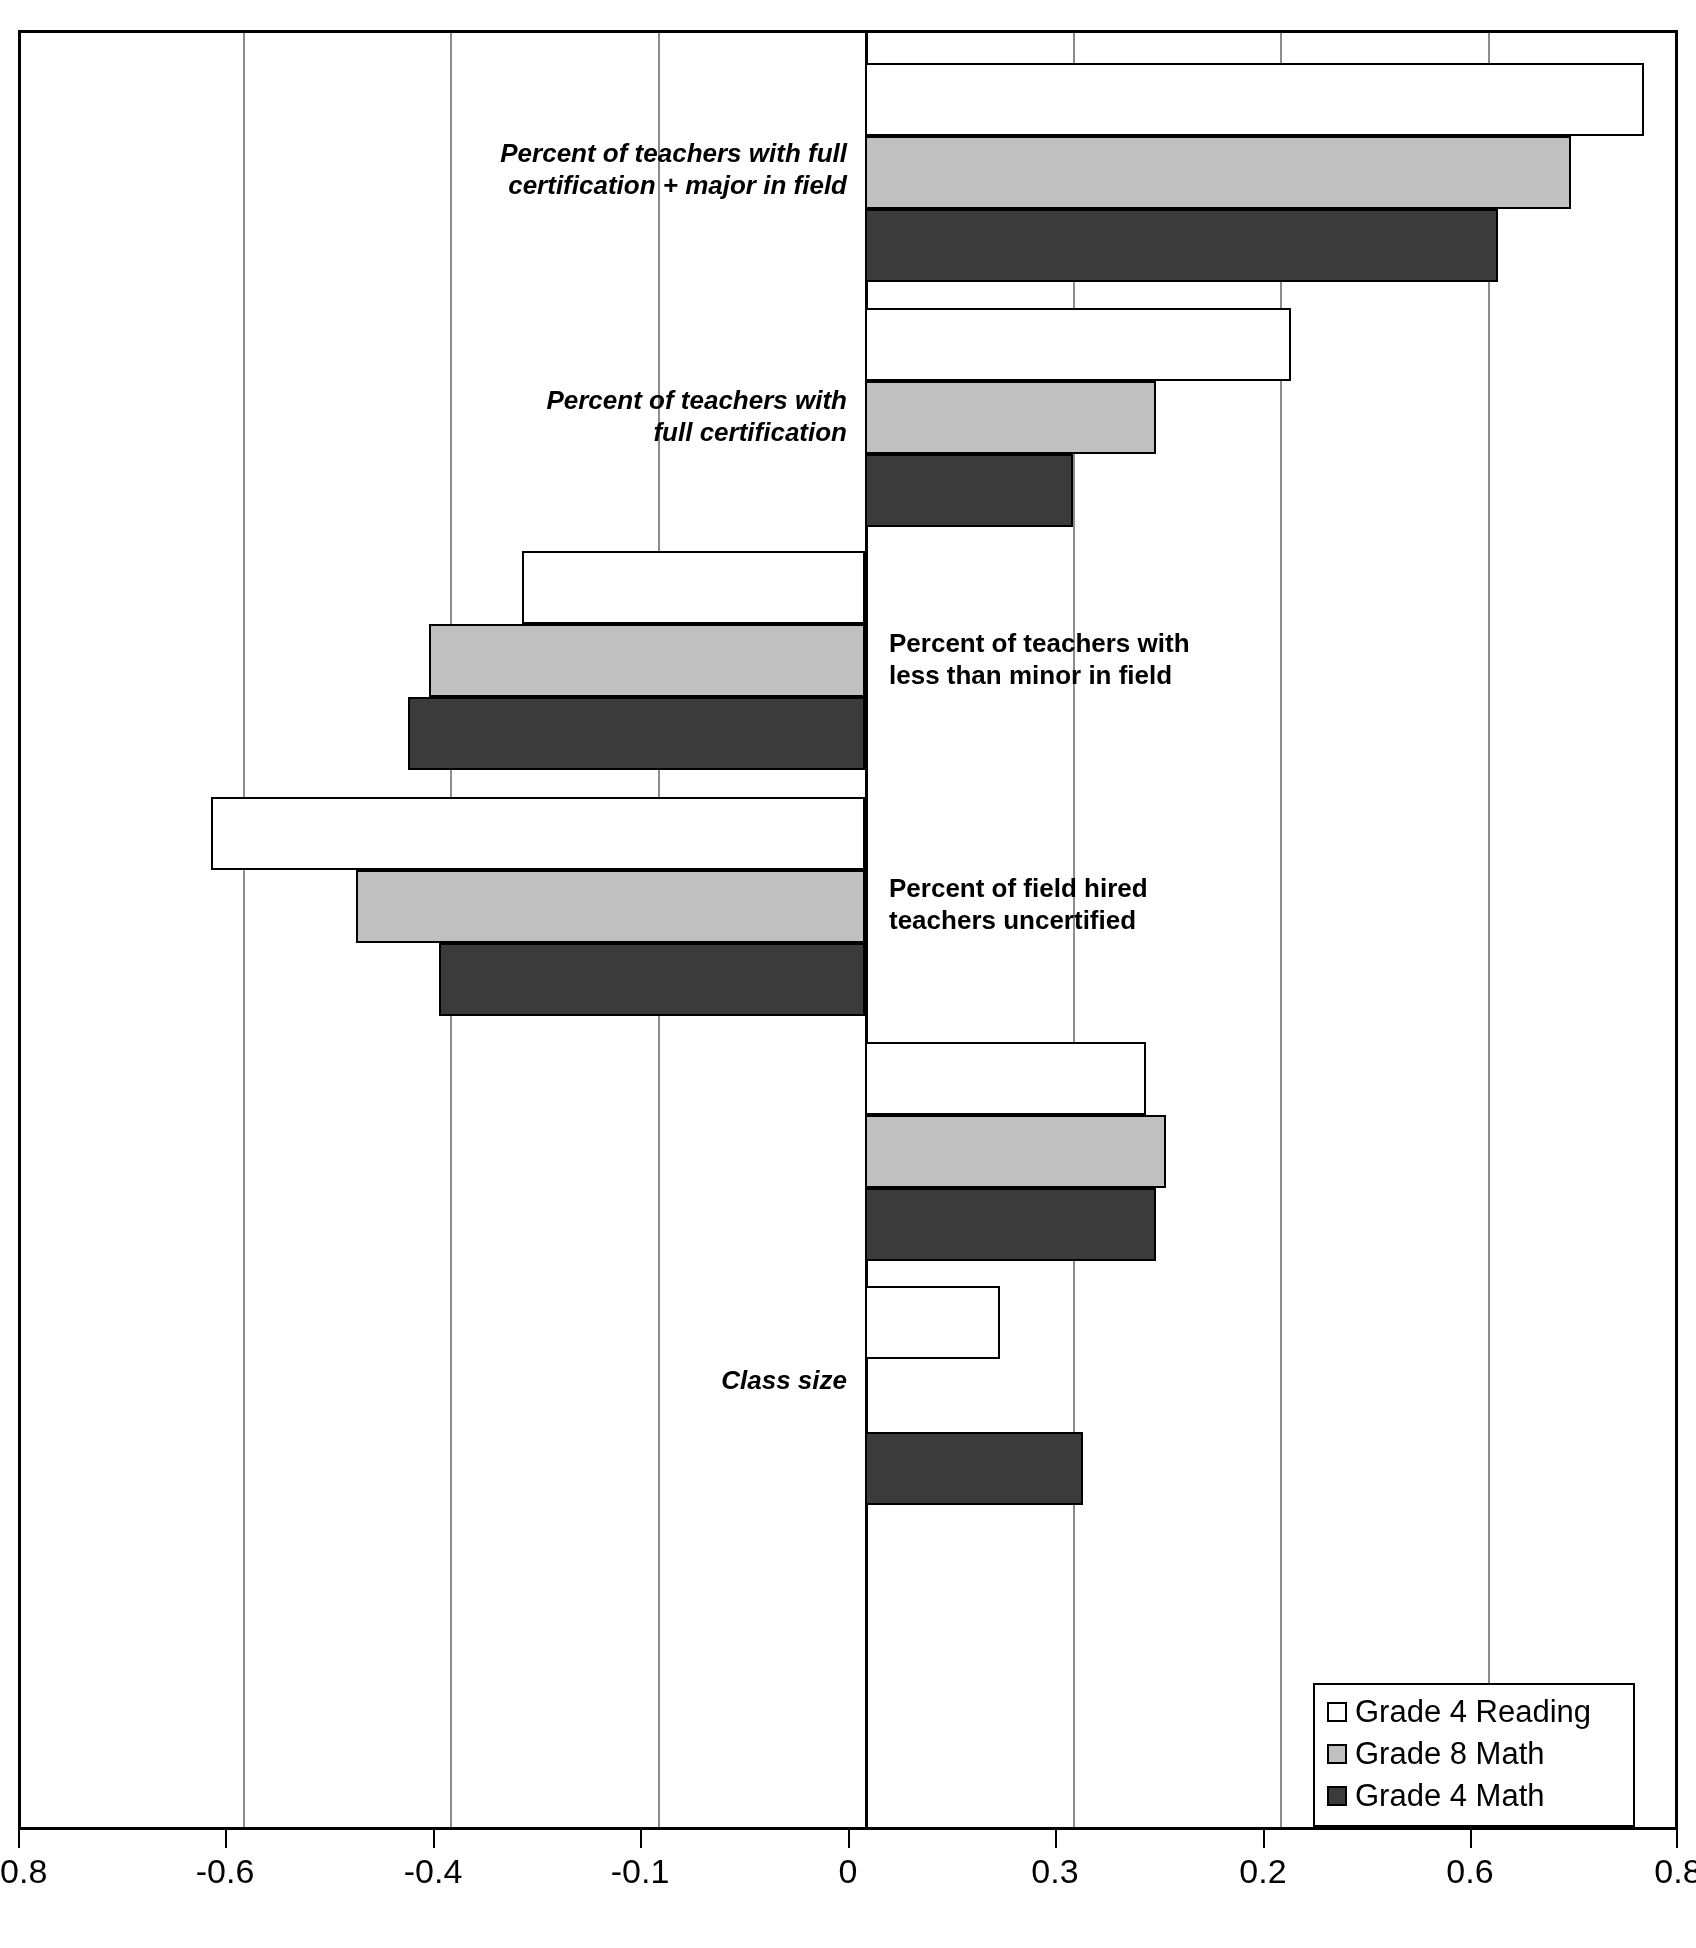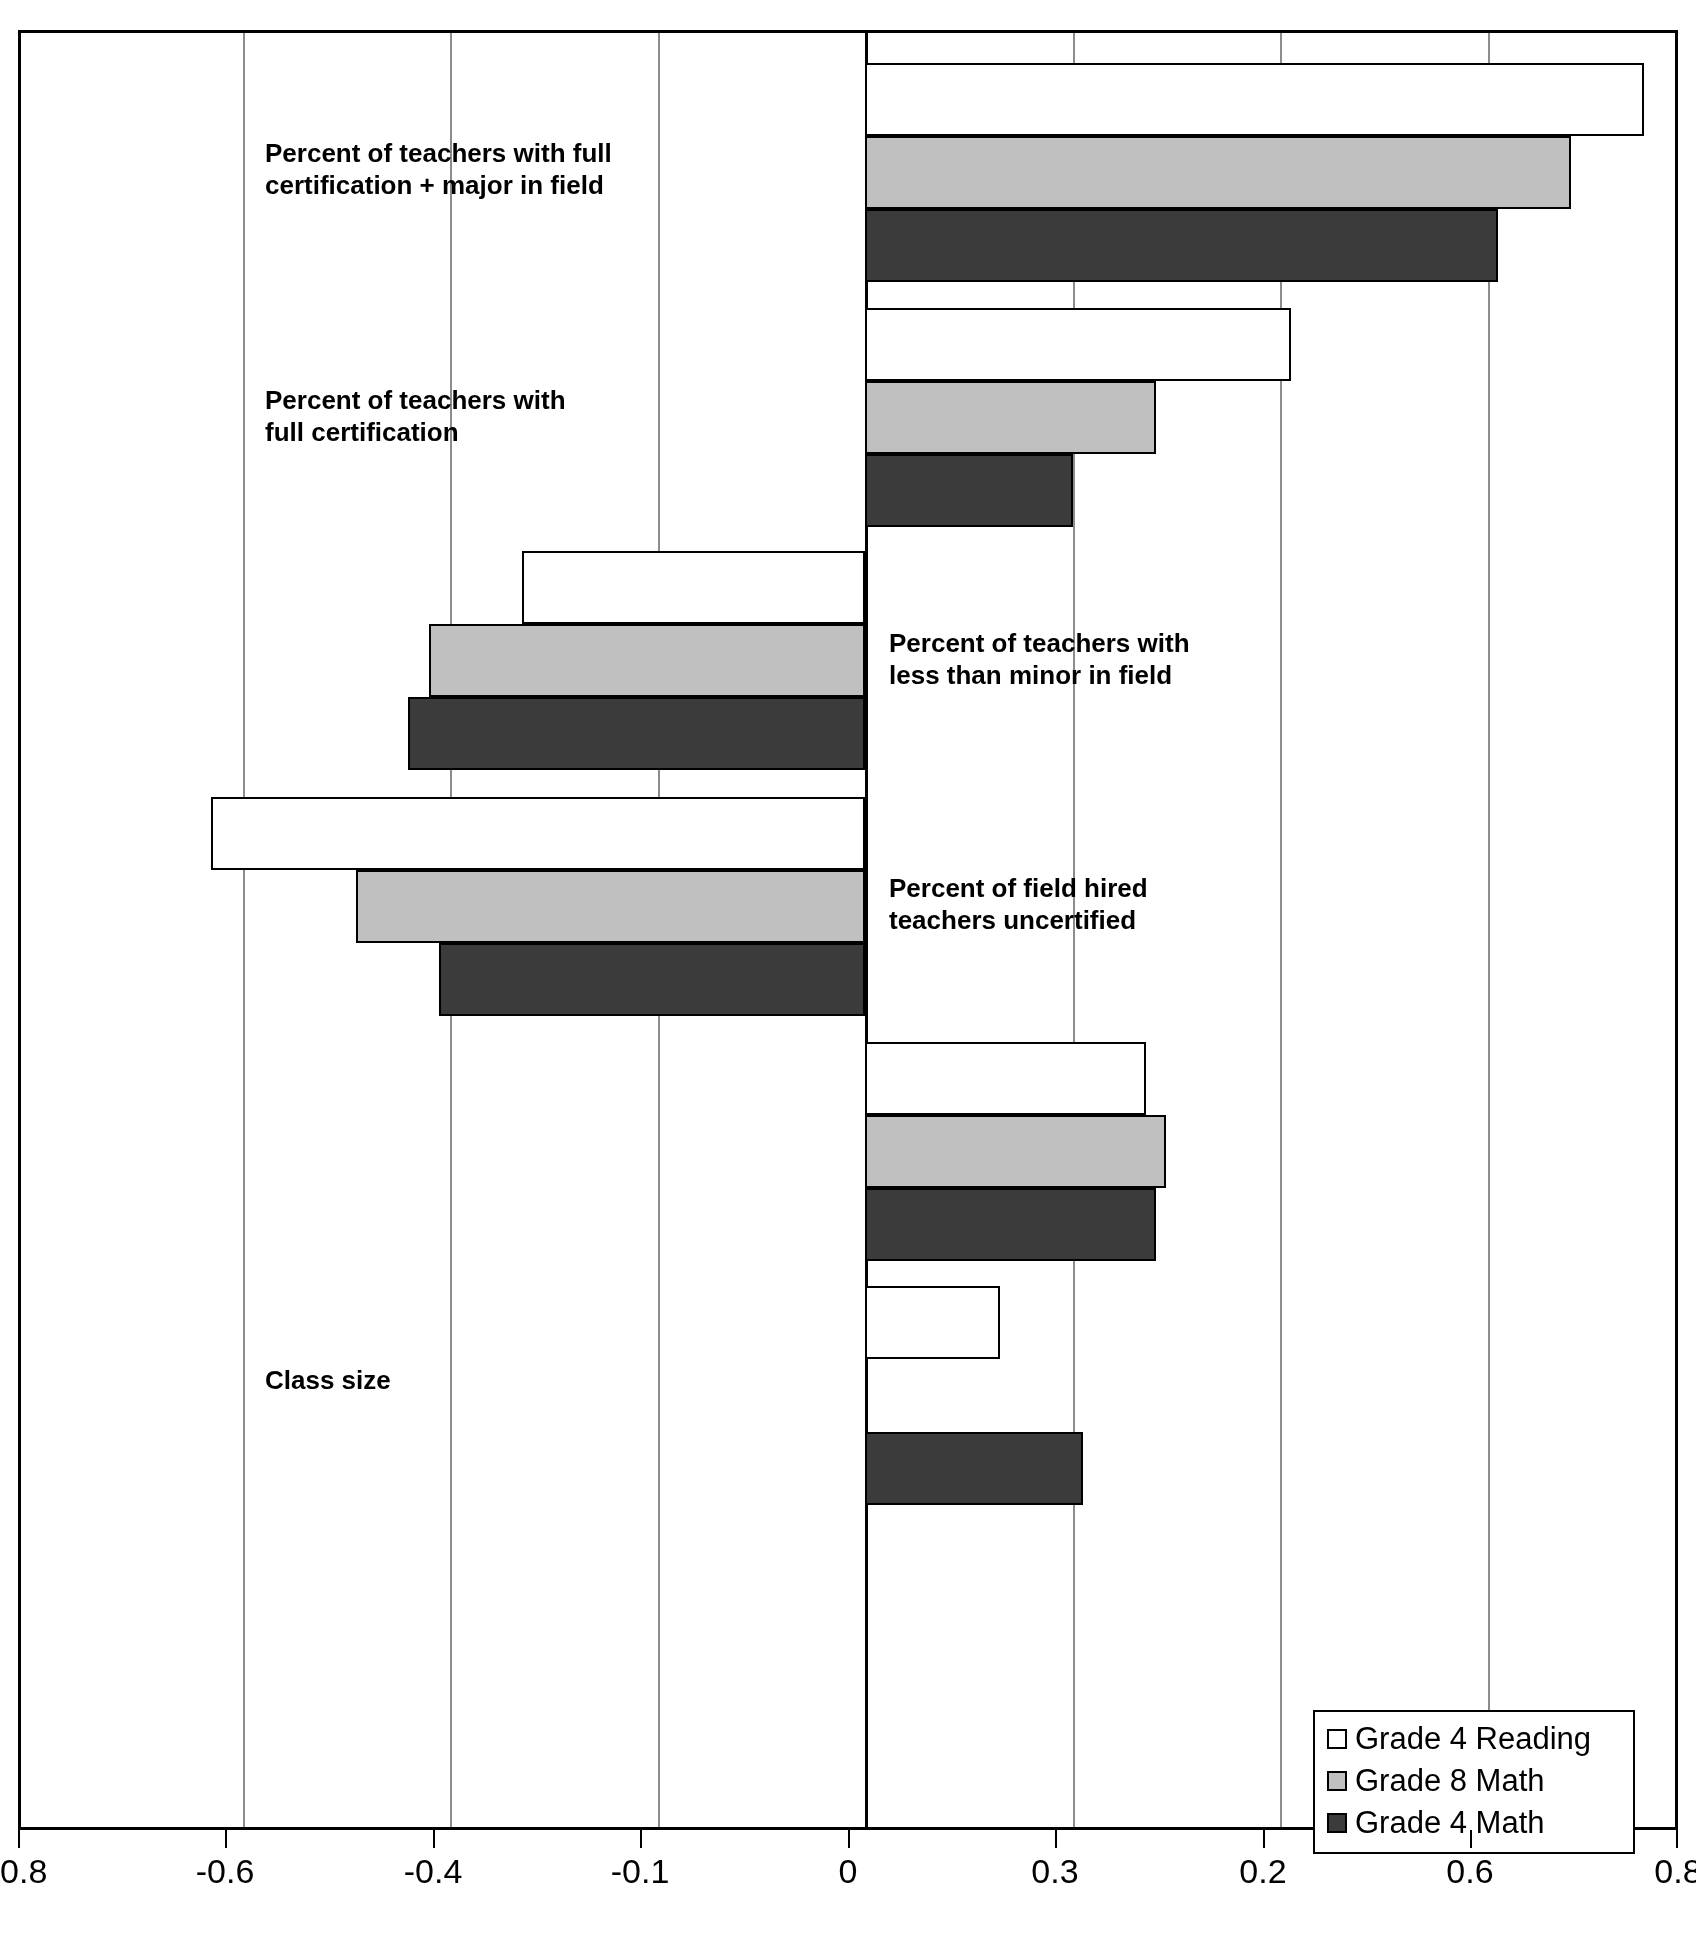--- a/index.html
+++ b/index.html
@@ -58,21 +58,22 @@
   
   .cat-label {
     position: absolute;
     font-size: 26px;
     font-weight: bold;
     color: #000000;
     line-height: 1.22;
     white-space: pre-line;
   }
   .cat-label.right-align {
-    text-align: left;
+    text-align: right;
+    font-style: italic;
   }
   .cat-label.left-align {
     text-align: left;
   }
 
   
   #x-axis {
     position: absolute;
     left: 18px;
     top: 1830px;
@@ -98,21 +99,20 @@
   
   #legend {
     position: absolute;
     left: 1292px;
     top: 1650px;
     width: 322px;
     border: 2px solid #000000;
     background: #ffffff;
     padding: 6px 10px 8px 12px;
     box-sizing: border-box;
-    margin-top: 27px;
   }
   .legend-row {
     display: flex;
     align-items: center;
     height: 42px;
   }
   .legend-swatch {
     width: 20px;
     height: 20px;
     border: 2px solid #000000;

